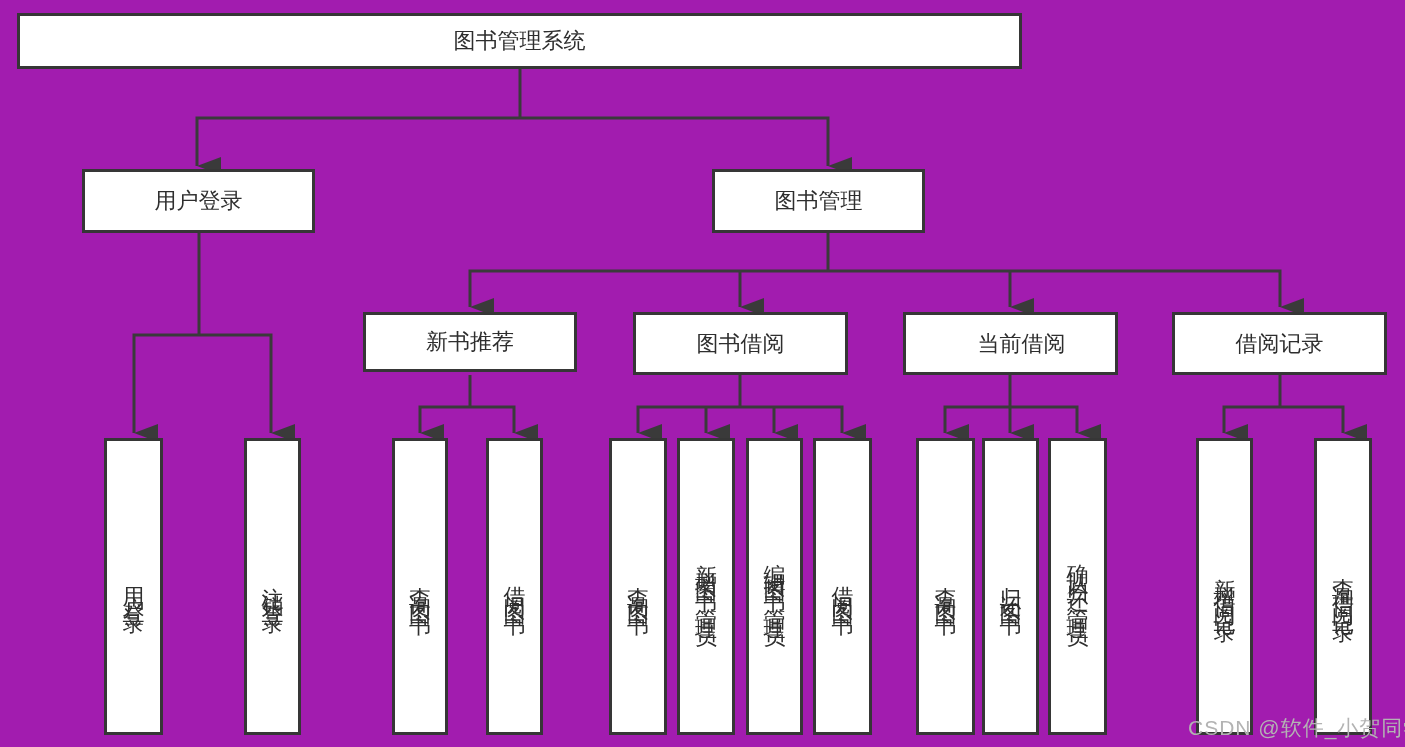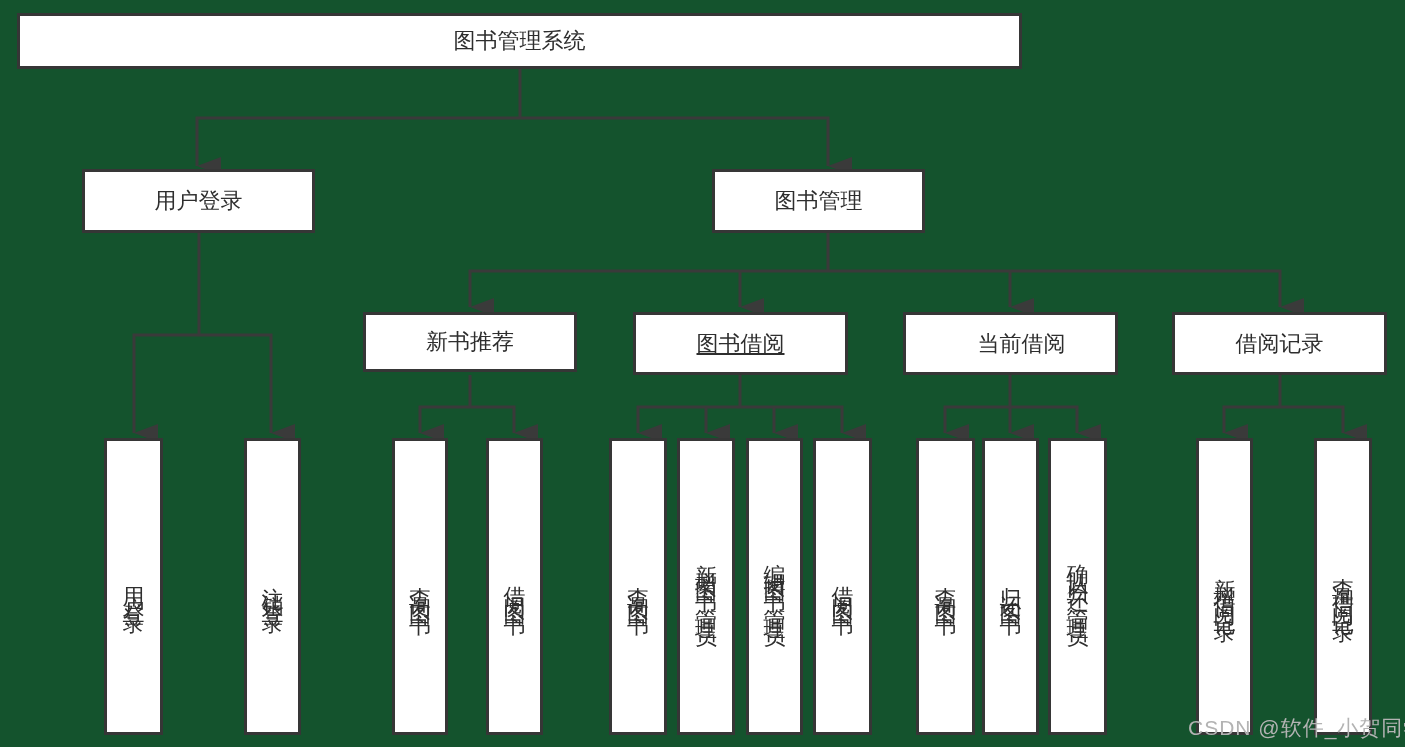--- a/index.html
+++ b/index.html
@@ -5,21 +5,21 @@
   html, body {
     margin: 0;
     padding: 0;
     background: #ffffff;
     font-family: "Liberation Sans", "DejaVu Sans", sans-serif;
   }
   .stage {
     position: relative;
     width: 1405px;
     height: 747px;
-    background: #14532d;
+    background: #a21caf;
     overflow: hidden;
   }
   .wires {
     position: absolute;
     left: 0;
     top: 0;
     width: 1405px;
     height: 747px;
   }
   .node {
@@ -42,21 +42,21 @@
     letter-spacing: 9px;
     white-space: normal;
   }
   
   .n-root          { left: 17px;   top: 13px;  width: 1005px; height: 56px; }
   
   .n-user-login    { left: 82px;   top: 169px; width: 233px;  height: 64px; }
   .n-book-mgmt     { left: 712px;  top: 169px; width: 213px;  height: 64px; }
   
   .n-new-books     { left: 363px;  top: 312px; width: 214px;  height: 60px; }
-  .n-book-borrow   { left: 633px;  top: 312px; width: 215px;  height: 63px; text-decoration: underline; }
+  .n-book-borrow   { left: 633px;  top: 312px; width: 215px;  height: 63px; }
   .n-cur-borrow    { left: 903px;  top: 312px; width: 215px;  height: 63px; padding-left: 22px; }
   .n-borrow-rec    { left: 1172px; top: 312px; width: 215px;  height: 63px; }
   
   .n-leaf          { top: 438px;   height: 297px; }
   .n-login         { left: 104px;  width: 59px; }
   .n-logout        { left: 244px;  width: 57px; }
   .n-nb-query      { left: 392px;  width: 56px; }
   .n-nb-borrow     { left: 486px;  width: 57px; }
   .n-bb-query      { left: 609px;  width: 58px; }
   .n-bb-add        { left: 677px;  width: 58px; }

